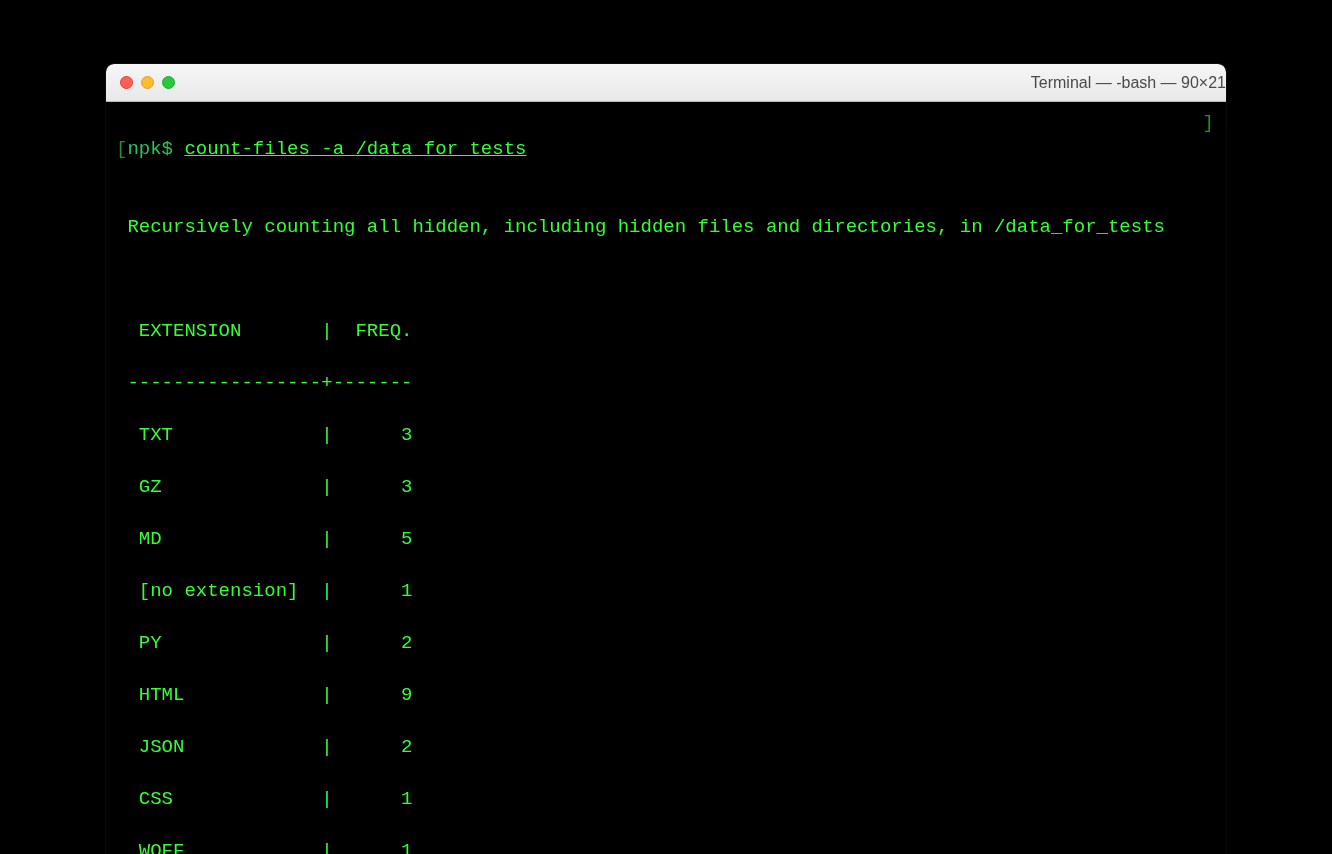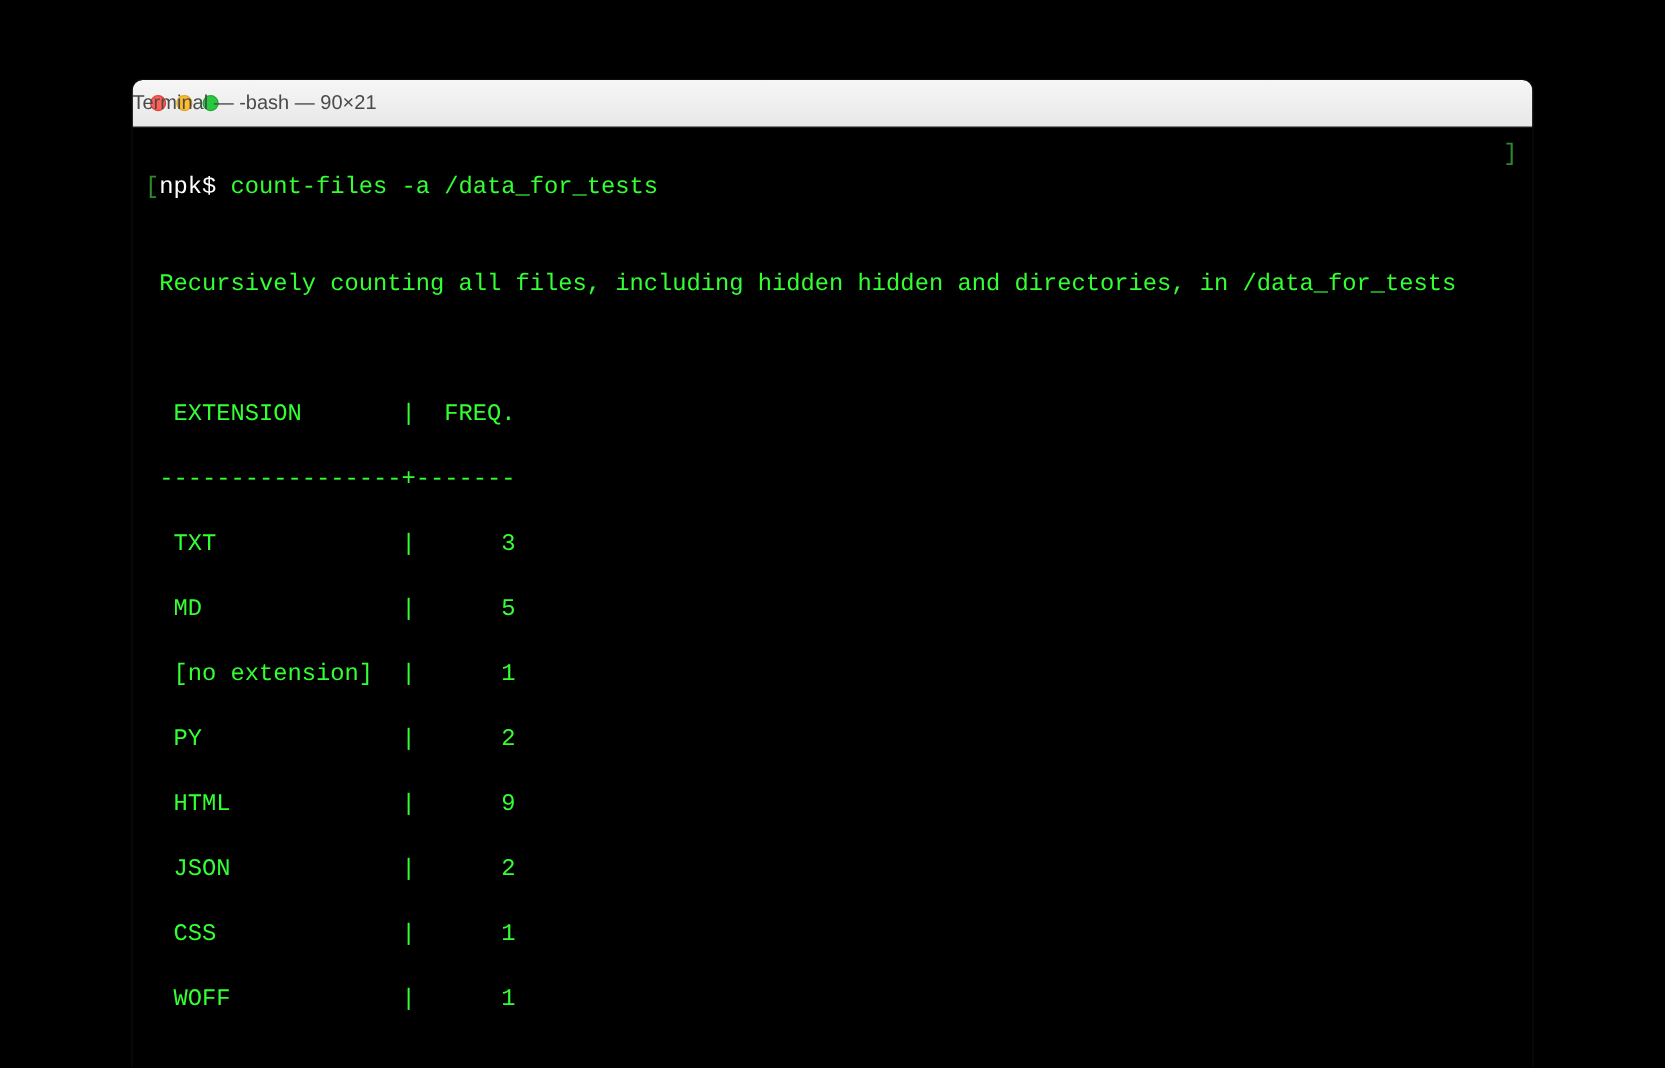--- a/index.html
+++ b/index.html
@@ -41,23 +41,23 @@
     .tl {
       width: 13px;
       height: 13px;
       border-radius: 50%;
     }
     .tl-close { background: #ff5f57; border: 0.5px solid #e33e32; }
     .tl-min { background: #ffbd2e; border: 0.5px solid #e0a323; }
     .tl-max { background: #28c940; border: 0.5px solid #1dac2c; }
     .title {
       position: absolute;
-      left: 0;
+      left: 16px;
       right: 0;
-      text-align: left;
+      text-align: right;
       font-family: -apple-system, "Helvetica Neue", Arial, sans-serif;
       font-size: 16px;
       color: #4a4a4a;
       pointer-events: none;
     }
     .terminal {
       background: #000000;
       padding: 8px 10px 22px 10px;
       font-family: "SF Mono", Menlo, Monaco, "Courier New", monospace;
       font-size: 19px;
@@ -70,50 +70,52 @@
     .bracket-left {
       color: #2b8a2b;
     }
     .bracket-right {
       position: absolute;
       top: 8px;
       right: 12px;
       color: #2b8a2b;
     }
     .prompt-user {
-      color: #ffffff;
+      color: #22c55e;
     }
     .cmd {
       color: #33ff33;
+      text-decoration: underline;
     }
     .line {
       display: block;
     }
   </style>
 </head>
 <body>
 
 <div class="window">
   <div class="titlebar">
     <div class="traffic-lights">
       <div class="tl tl-close"></div>
       <div class="tl tl-min"></div>
       <div class="tl tl-max"></div>
     </div>
     <div class="title">Terminal — -bash — 90×21</div>
   </div>
   <div class="terminal">
 <span class="line"><span class="bracket-left">[</span><span class="prompt-user">npk$ </span><span class="cmd">count-files -a /data_for_tests</span><span class="bracket-right">]</span></span>
 <span class="line"></span>
-<span class="line"> Recursively counting all files, including hidden hidden and directories, in /data_for_tests</span>
+<span class="line"> Recursively counting all hidden, including hidden files and directories, in /data_for_tests</span>
 <span class="line"></span>
 <span class="line"></span>
 <span class="line">  EXTENSION       |  FREQ.</span>
 <span class="line"> -----------------+-------</span>
 <span class="line">  TXT             |      3</span>
+<span class="line">  GZ              |      3</span>
 <span class="line">  MD              |      5</span>
 <span class="line">  [no extension]  |      1</span>
 <span class="line">  PY              |      2</span>
 <span class="line">  HTML            |      9</span>
 <span class="line">  JSON            |      2</span>
 <span class="line">  CSS             |      1</span>
 <span class="line">  WOFF            |      1</span>
 
 
 

